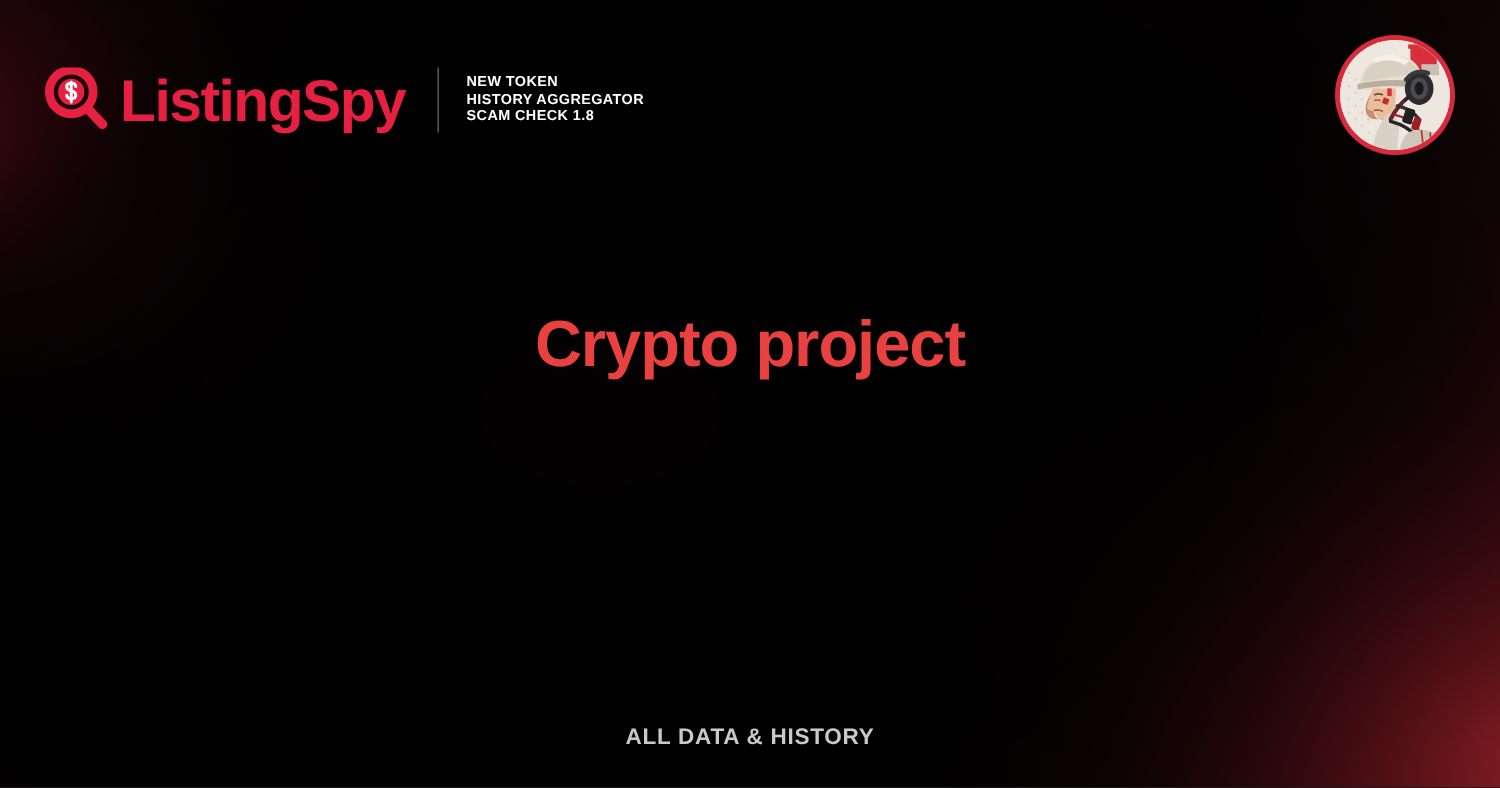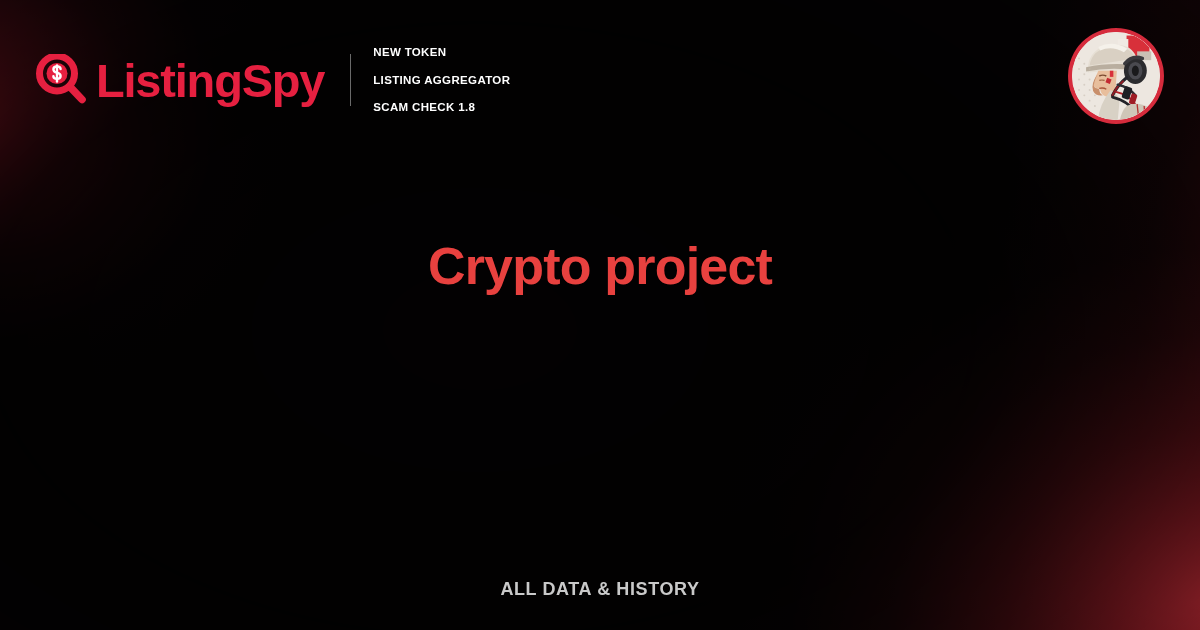--- a/index.html
+++ b/index.html
@@ -101,21 +101,21 @@
     height:52px;
     background:#6a6a6a;
     margin:0 22px 0 26px;
     flex:0 0 1px;
   }
 
   .brand-tagline {
     display:flex;
     flex-direction:column;
     justify-content:flex-end;
-    gap:15px;
+    gap:1px;
   }
   .brand-tagline span {
     font-size:11.5px;
     font-weight:bold;
     color:#ffffff;
     letter-spacing:0.35px;
     line-height:1.12;
     white-space:nowrap;
   }
 
@@ -153,21 +153,21 @@
   .title {
     font-size:78px;
     font-weight:bold;
     color:#FFFFFF;
     line-height:1.0;
     letter-spacing:-1.6px;
     white-space:nowrap;
   }
 
   .subtitle {
-    margin-top:12px;
+    margin-top:22px;
     font-size:52px;
     font-weight:bold;
     color:#E8413F;
     line-height:1.0;
     letter-spacing:-0.8px;
     white-space:nowrap;
   }
 
   
   .footer {
@@ -205,21 +205,21 @@
         <path d="M24.6 15.1 q0-2.6 -3.6-2.6 q-3.6 0 -3.6 2.7 q0 2.6 3.6 3.4 q3.6 0.9 3.6 3.5 q0 2.7 -3.6 2.7 q-3.6 0 -3.6 -2.6" fill="none" stroke="#FFFFFF" stroke-width="2.4" stroke-linecap="round" stroke-linejoin="round"></path>
         <path d="M33.6 32.4 L46 45.5" stroke="#E62040" stroke-width="7.6" stroke-linecap="round"></path>
       </svg>
 
       <div class="brand-name">ListingSpy</div>
 
       <div class="brand-divider"></div>
 
       <div class="brand-tagline">
         <span>NEW TOKEN</span>
-        <span>LISTING AGGREGATOR</span>
+        <span>HISTORY AGGREGATOR</span>
         <span>SCAM CHECK 1.8</span>
       </div>
     </div>
 
     <div class="avatar">
       <div class="avatar-inner">
         <svg viewBox="0 0 100 100">
           <defs>
             <clipPath id="avclip">
                 <circle cx="50" cy="50" r="50"></circle>

